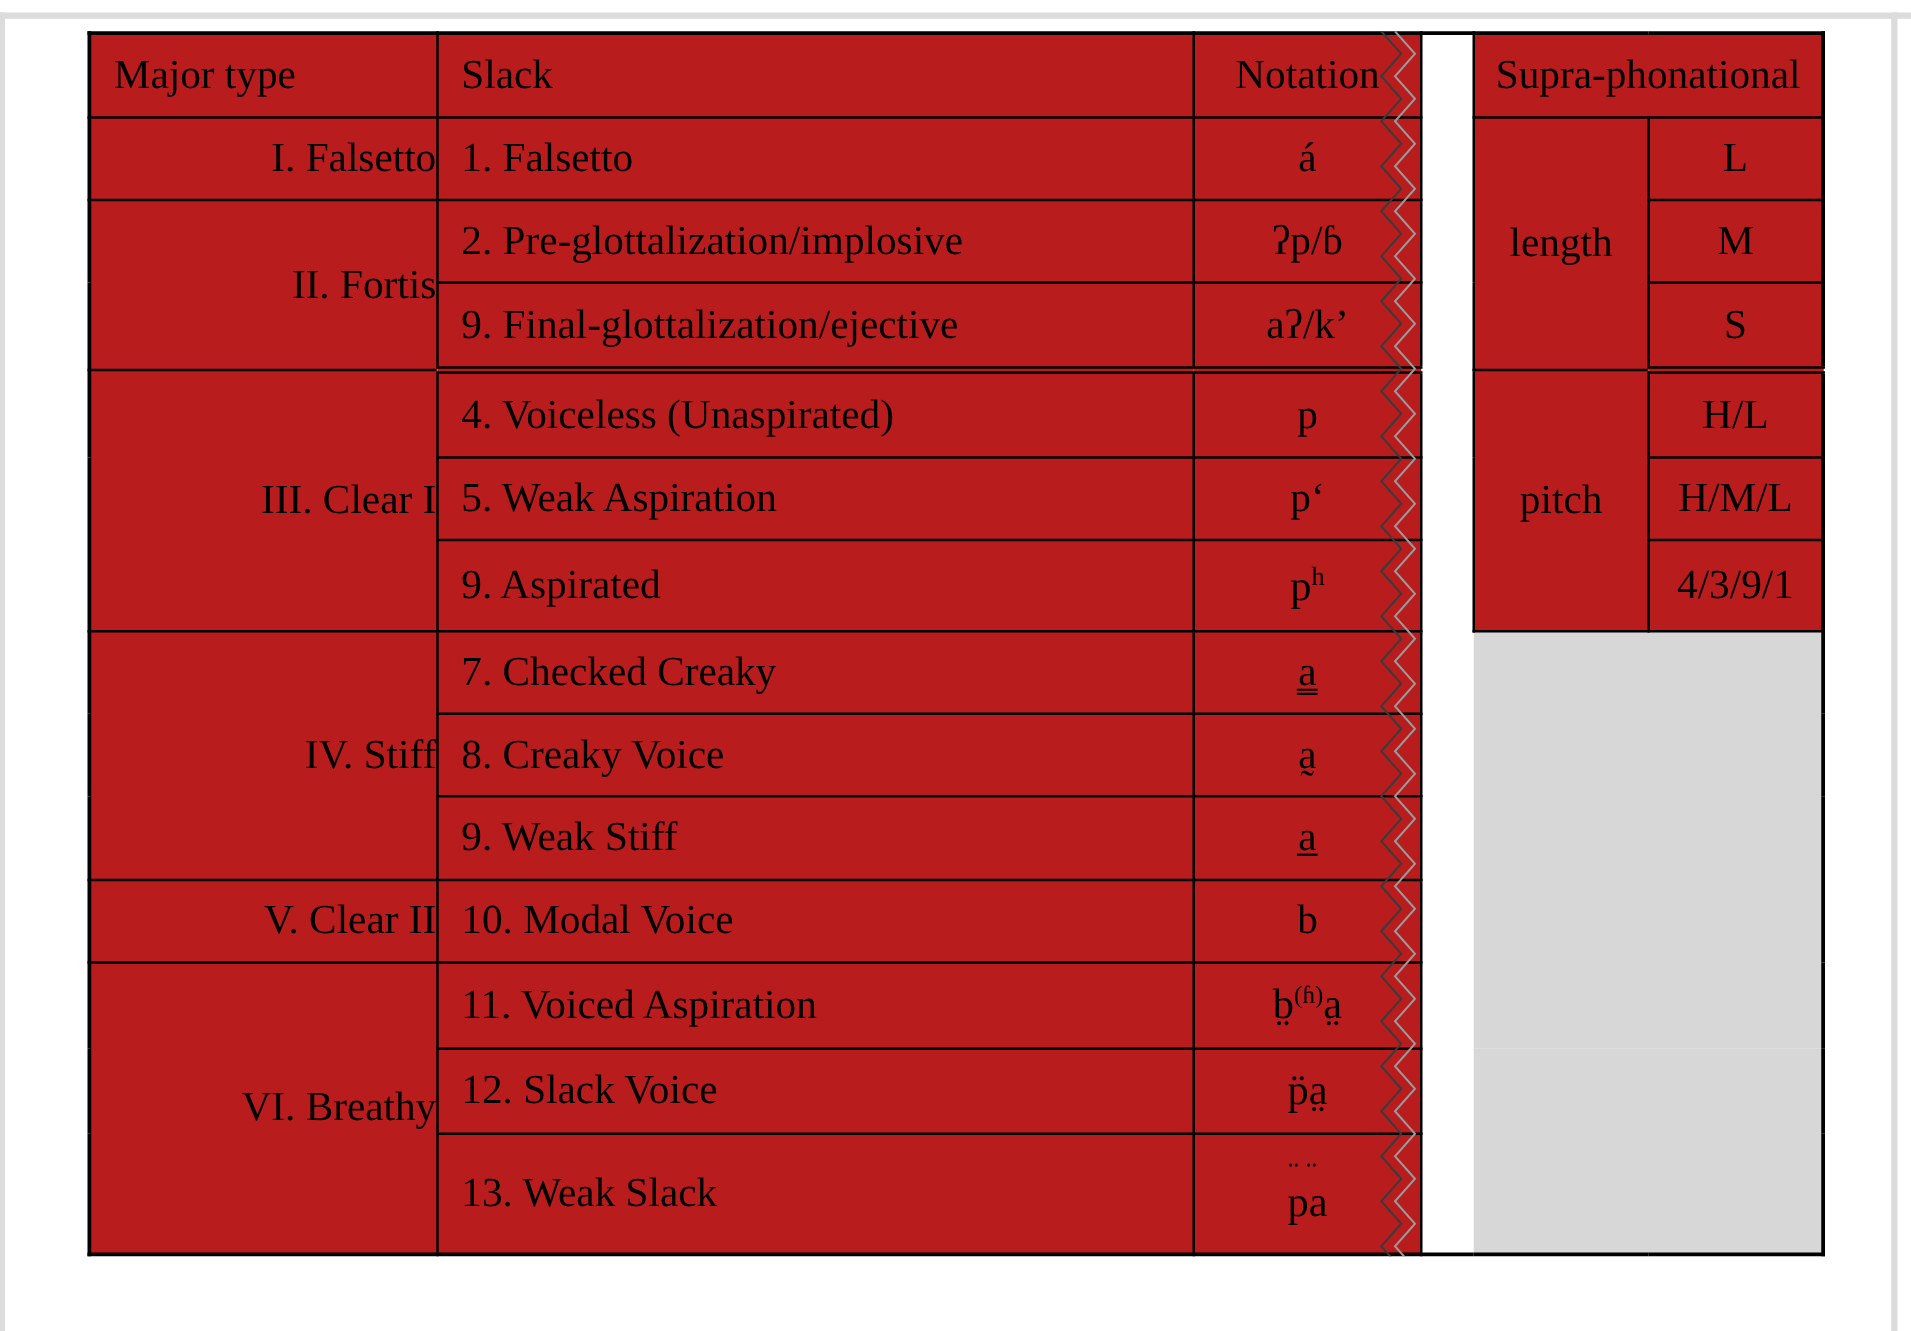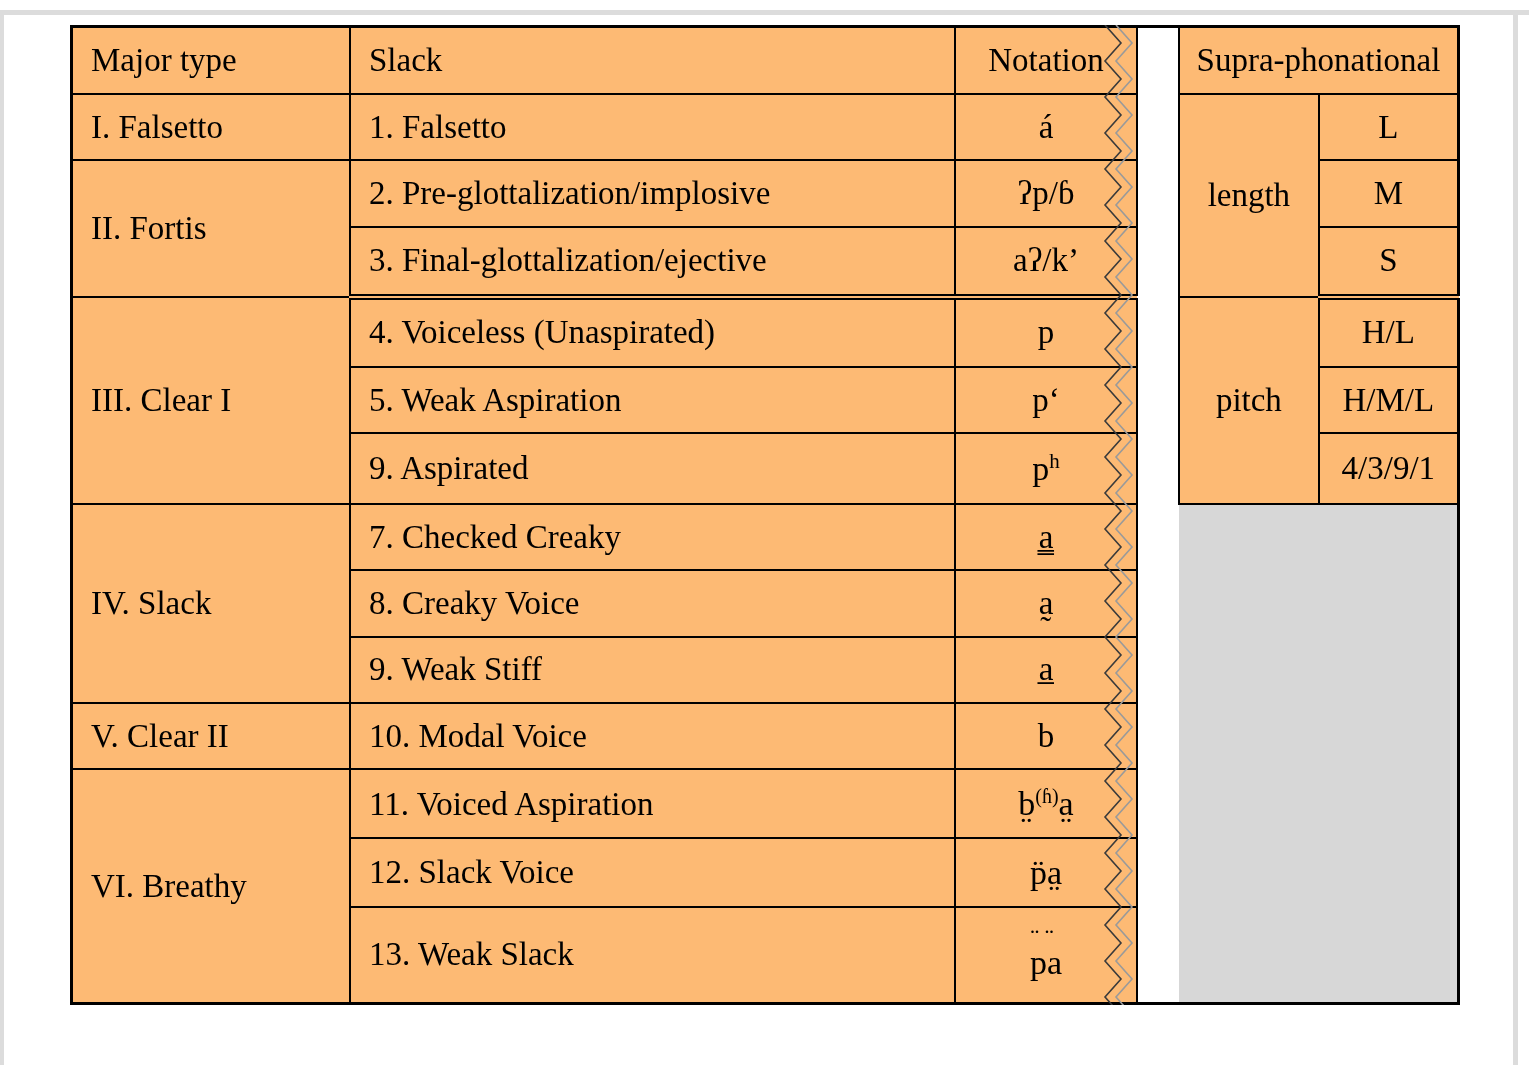--- a/index.html
+++ b/index.html
@@ -45,25 +45,25 @@
     width: 1390px;
     height: 980px;
     border: 3px solid #000;
   }
   table.phonation td {
     border: 2px solid #000;
     font-size: 33px;
     line-height: 1.05;
     padding: 0 0 0 0;
     vertical-align: middle;
-    background: #fdba74;
-  }
-
-  
-  .c-major { width: 258px; padding-left: 18px !important; text-align: left; }
+    background: #b91c1c;
+  }
+
+  
+  .c-major { width: 258px; padding-left: 18px !important; text-align: right; }
   .c-type  { width: 585px; padding-left: 18px !important; text-align: left; }
   .c-not   { width: 180px; text-align: center; }
   .c-gap   { width: 40px;  padding: 0 !important; border-top: none !important;
              border-bottom: none !important; border-left: none !important;
              border-right: none !important; background: transparent !important; }
   .c-sup   { width: 140px; text-align: center; }
   .c-val   { width: 187px; text-align: center; }
 
   .hdr { text-align: left; padding-left: 18px !important; }
   .c-not.hdr-not { text-align: center; padding-left: 0 !important; }
@@ -125,21 +125,21 @@
       </tr>
 
       <tr>
         <td class="c-major" rowspan="2">II. Fortis</td>
         <td class="c-type">2. Pre-glottalization/implosive</td>
         <td class="c-not">ʔp/ɓ</td>
         <td class="c-val">M</td>
       </tr>
 
       <tr>
-        <td class="c-type double-bottom">3. Final-glottalization/ejective</td>
+        <td class="c-type double-bottom">9. Final-glottalization/ejective</td>
         <td class="c-not double-bottom">aʔ/k’</td>
         <td class="c-val double-bottom">S</td>
       </tr>
 
       <tr>
         <td class="c-major" rowspan="3">III. Clear I</td>
         <td class="c-type">4. Voiceless (Unaspirated)</td>
         <td class="c-not">p</td>
         <td class="c-sup" rowspan="3">pitch</td>
         <td class="c-val">H/L</td>
@@ -153,21 +153,21 @@
 
       <tr>
         <td class="c-type">9. Aspirated</td>
         <td class="c-not">
           <span class="glyph"><span>p</span><span class="sup-h">h</span></span>
         </td>
         <td class="c-val">4/3/9/1</td>
       </tr>
 
       <tr>
-        <td class="c-major" rowspan="3">IV. Slack</td>
+        <td class="c-major" rowspan="3">IV. Stiff</td>
         <td class="c-type">7. Checked Creaky</td>
         <td class="c-not">a̳</td>
         <td class="gray" colspan="2" rowspan="5"></td>
       </tr>
 
       <tr>
         <td class="c-type">8. Creaky Voice</td>
         <td class="c-not">a̰</td>
       </tr>
 

